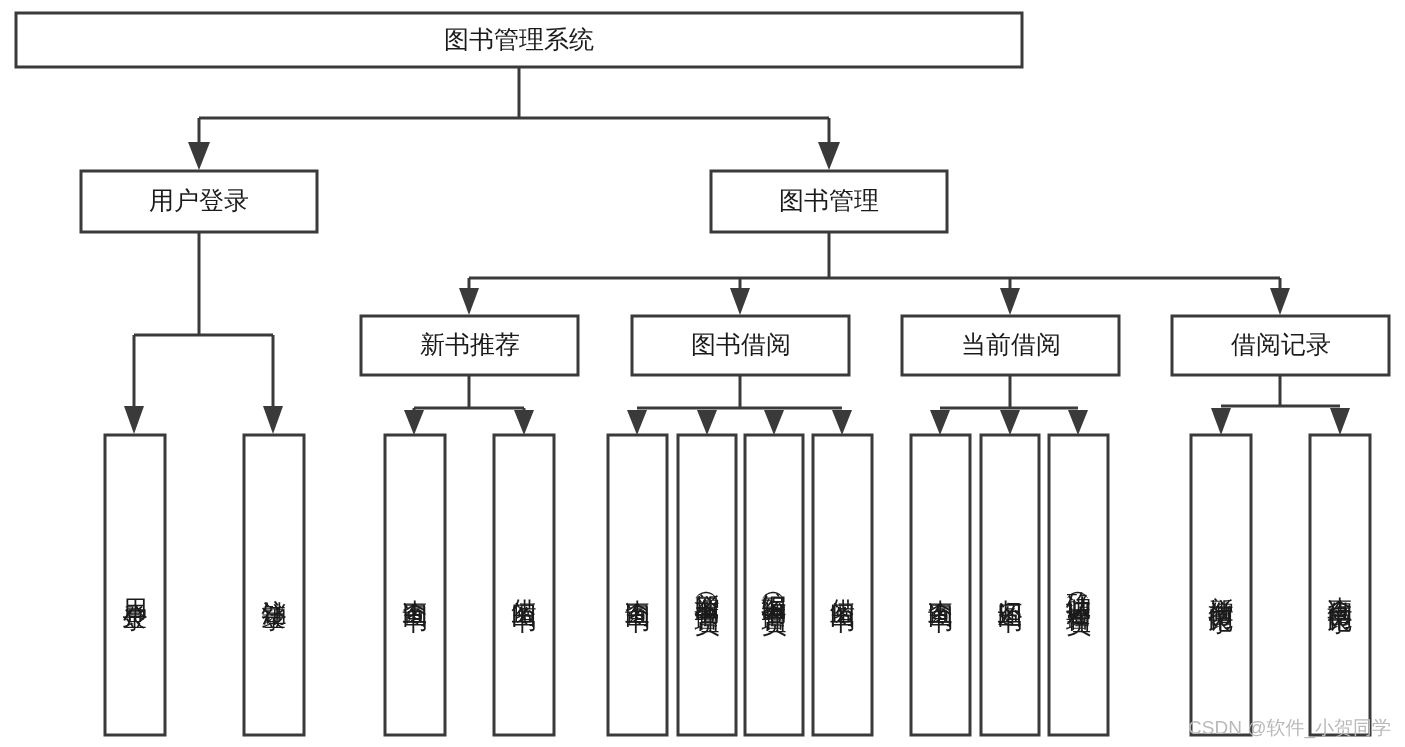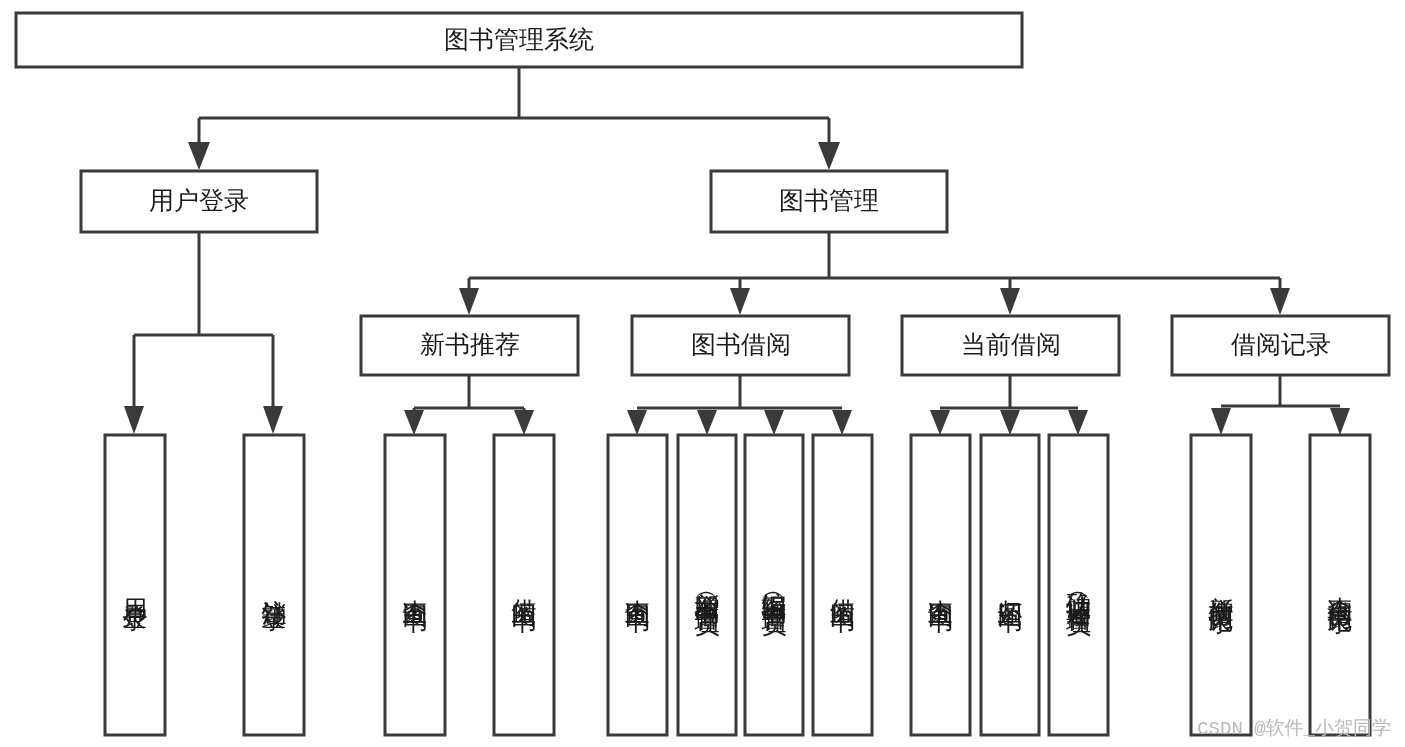--- a/index.html
+++ b/index.html
@@ -60,21 +60,21 @@
     line-height: 1.08;
     color: #1b1b1b;
     letter-spacing: 3px;
     white-space: nowrap;
     text-align: center;
   }
   .watermark {
     position: absolute;
     right: 14px;
     bottom: 6px;
-    font-family: Liberation Mono, monospace;
+    font-family: Liberation Sans, sans-serif;
     font-size: 19px;
     color: #b9b9b9;
     white-space: nowrap;
     pointer-events: none;
   }
 </style>
 </head>
 <body>
 
 <div id="canvas">

